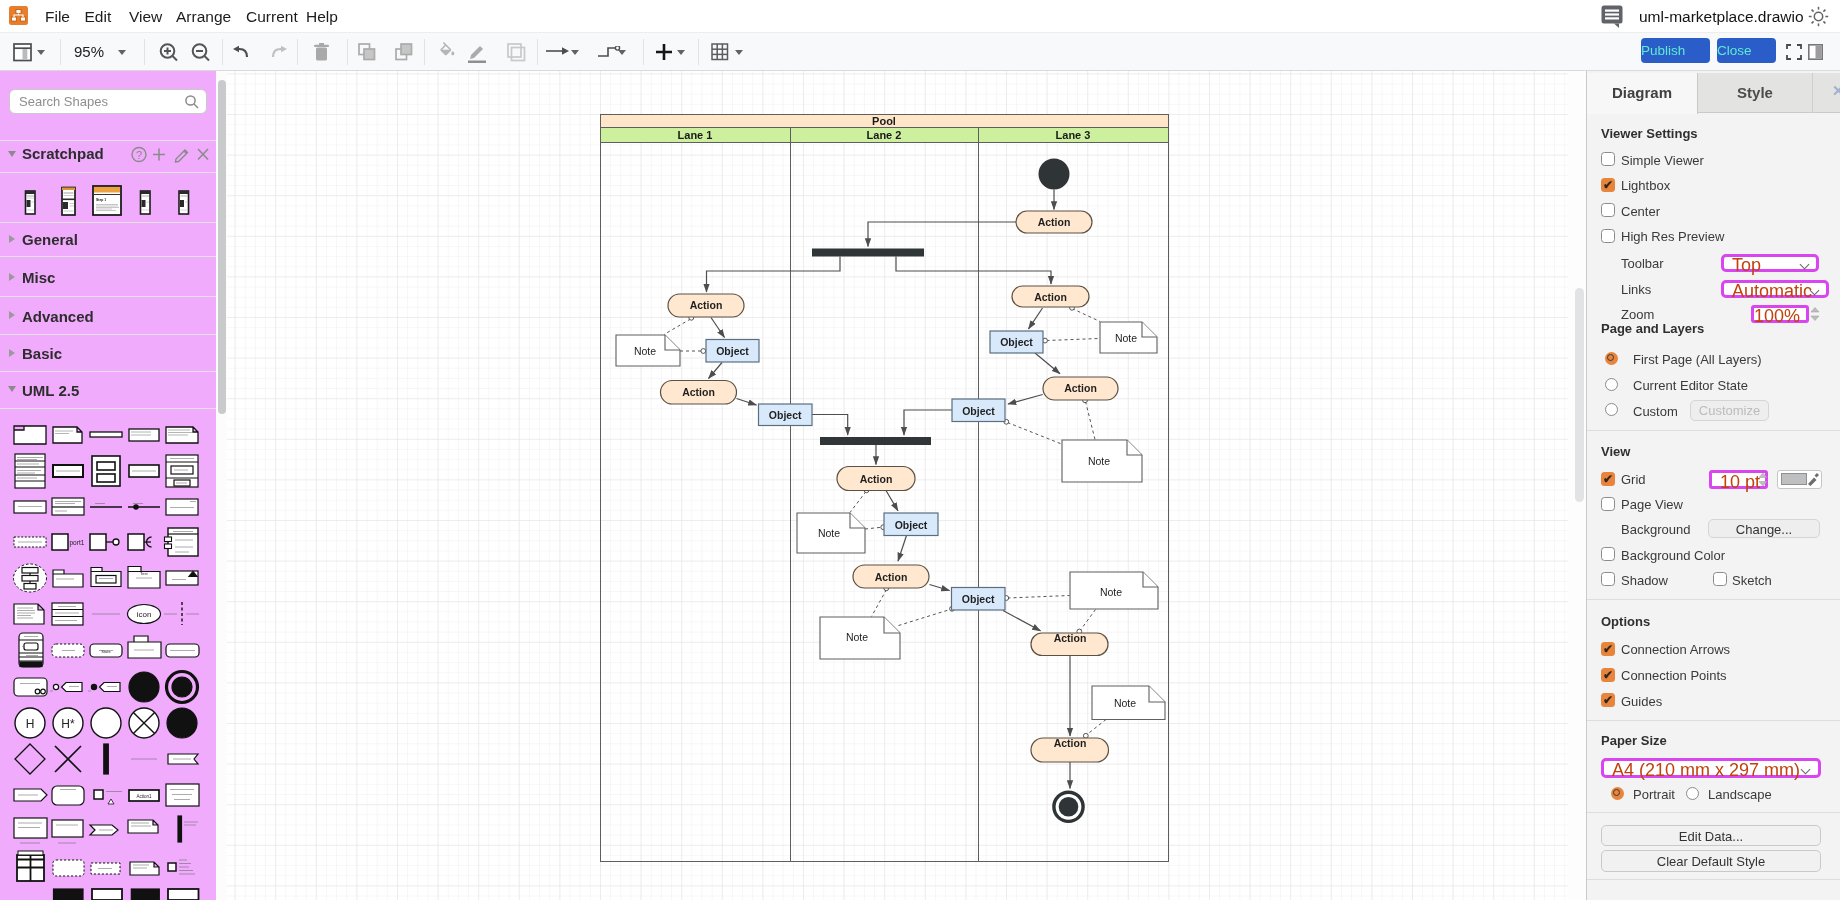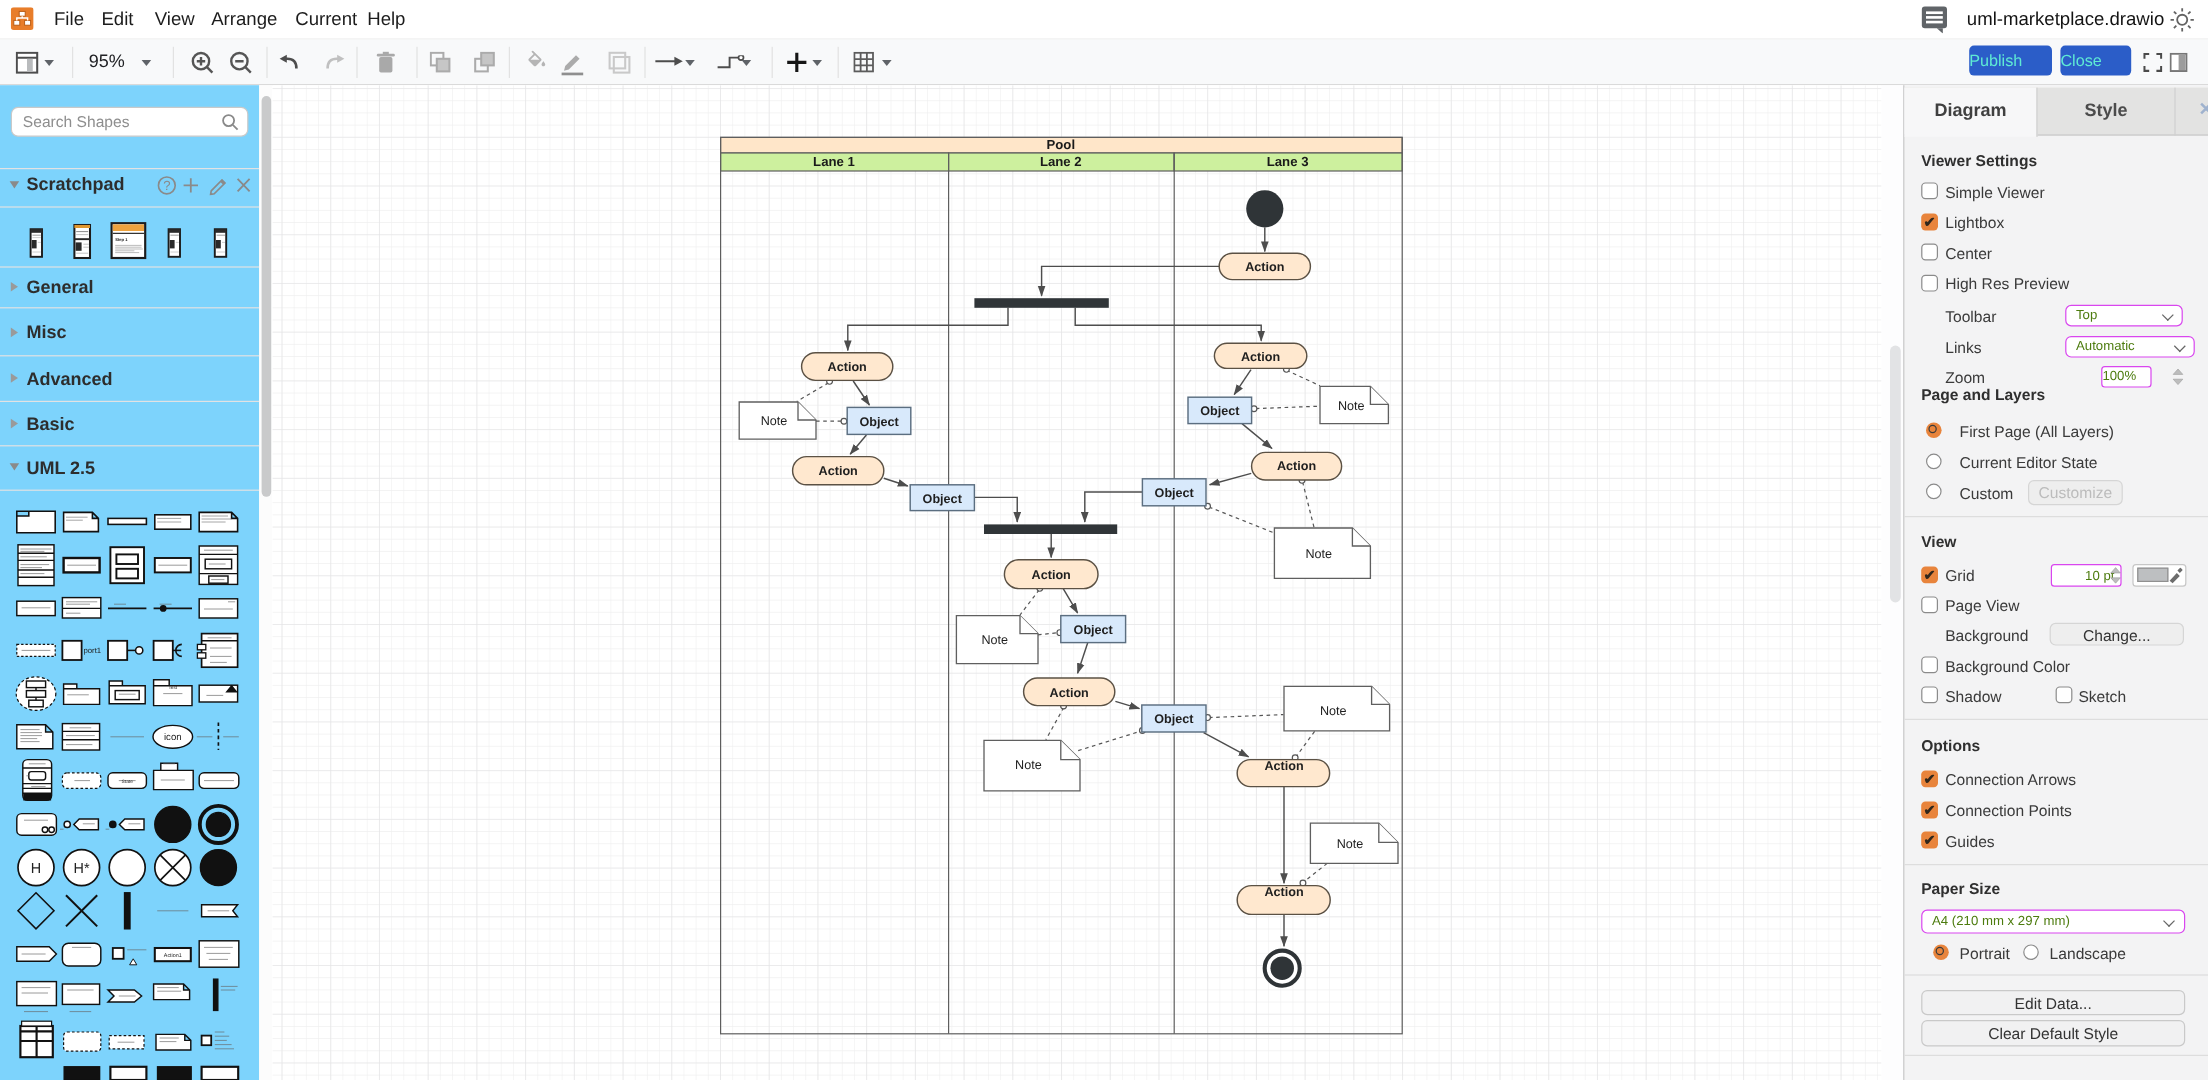--- a/index.html
+++ b/index.html
@@ -8,21 +8,21 @@
 #menubar { position:absolute; left:0; top:0; width:1840px; height:33px; background:#fff;
   border-bottom:1px solid #ededed; }
 .menuitem { position:absolute; top:0; height:33px; line-height:33px; font-size:15.5px; color:#1c1c1c; }
 #toolbar { position:absolute; left:0; top:33px; width:1840px; height:38px; background:#f8f9fa;
   border-bottom:1px solid #dadada; }
 .tsep { position:absolute; top:6px; width:1px; height:26px; background:#e2e2e2; }
 .caret { position:absolute; width:0; height:0; border-left:4.5px solid transparent;
   border-right:4.5px solid transparent; border-top:5px solid #5f6368; }
 .btn { position:absolute; top:5px; height:25px; background:#2b5dc8; color:#5eead4; font-size:13.5px;
   border-radius:4px; line-height:25px; }
-#sidebar { position:absolute; left:0; top:71px; width:216px; height:829px; background:#7dd3fc; }
+#sidebar { position:absolute; left:0; top:71px; width:216px; height:829px; background:#f0abfc; }
 .sdiv { position:absolute; left:0; width:216px; height:1px; background:#e2e2e3; }
 .sectitle { position:absolute; left:22px; font-size:15px; font-weight:bold; color:#2d2d2d; }
 .tri-r { position:absolute; width:0; height:0; border-top:4.5px solid transparent;
   border-bottom:4.5px solid transparent; border-left:6px solid #9a9a9a; }
 .tri-d { position:absolute; width:0; height:0; border-left:4.5px solid transparent;
   border-right:4.5px solid transparent; border-top:6px solid #8a8a8a; }
 #sbscroll { position:absolute; left:216px; top:71px; width:11px; height:829px; background:#fcfcfc; }
 #sbthumb { position:absolute; left:217.5px; top:80px; width:8px; height:334px; background:#c9cacb; border-radius:4px; }
 #canvas { position:absolute; left:227px; top:71px; width:1341px; height:829px; background:#ffffff; }
 #cscroll { position:absolute; left:1568px; top:71px; width:18px; height:829px; background:#fdfdfe; }
@@ -31,22 +31,22 @@
   border-left:1px solid #c9c9c9; }
 .rlabel { position:absolute; font-size:13px; color:#3a3a3a; }
 .rhead { position:absolute; font-size:13px; font-weight:bold; color:#2f2f2f; }
 .rdiv { position:absolute; left:0px; width:254px; height:1px; background:#dddddd; }
 .cb { position:absolute; width:14px; height:14px; border:1.5px solid #8b8b8b; border-radius:3.5px; background:#fff; }
 .cbc { position:absolute; width:14px; height:14px; border-radius:3.5px; background:#e8843c; color:#31271c;
   font-size:12px; font-weight:bold; text-align:center; line-height:14px; }
 .radio { position:absolute; width:13px; height:13px; border:1.5px solid #8b8b8b; border-radius:50%; background:#fff; }
 .radioc { position:absolute; width:13px; height:13px; border-radius:50%; background:#e8843c; }
 .radioc::after { content:''; position:absolute; left:2.2px; top:2.2px; width:5px; height:5px; border:1.8px solid #3a3a3a; border-radius:50%; background:#e8843c; }
-.rselect { position:absolute; background:#fff; border:1px solid #d946ef; border-radius:5px;
-  font-size:11px; color:#4d7c0f; }
+.rselect { position:absolute; background:#fff; border:3px solid #d946ef; border-radius:5px;
+  font-size:18px; color:#c2410c; }
 .rbtn { position:absolute; background:#eeeeee; border:1px solid #d5d5d5; border-radius:5px;
   font-size:13px; color:#333; text-align:center; }
 .chev { position:absolute; width:7px; height:7px; border-right:1.6px solid #666; border-bottom:1.6px solid #666;
   transform:rotate(45deg); }
 </style>
 </head>
 <body>
 <div id="menubar">
   <svg style="position:absolute;left:9px;top:6px" width="19" height="19" viewBox="0 0 19 19">
     <rect x="0" y="0" width="19" height="19" rx="2.5" fill="#e87d2a"></rect>
@@ -604,21 +604,21 @@
     <div class="rlabel" style="left:34px;top:107px">Lightbox</div>
   <div class="cb" style="left:14px;top:132px"></div>
     <div class="rlabel" style="left:34px;top:132.5px">Center</div>
   <div class="cb" style="left:14px;top:157.5px"></div>
     <div class="rlabel" style="left:34px;top:158px">High Res Preview</div>
   <div class="rlabel" style="left:34px;top:185px">Toolbar</div>
   <div class="rselect" style="left:134px;top:183px;width:98px;height:18px;line-height:17px;padding-left:8px">Top<span class="chev" style="right:8px;top:4px"></span></div>
   <div class="rlabel" style="left:34px;top:210.5px">Links</div>
   <div class="rselect" style="left:134px;top:208.5px;width:108px;height:18px;line-height:17px;padding-left:8px">Automatic<span class="chev" style="right:8px;top:4px"></span></div>
   <div class="rlabel" style="left:34px;top:236px">Zoom</div>
-  <div class="rselect" style="left:164px;top:233.5px;width:42px;height:18px;line-height:17px;border-radius:3px;text-align:right;padding-right:20px">100%</div>
+  <div class="rselect" style="left:164px;top:233.5px;width:58px;height:18px;line-height:17px;border-radius:3px;text-align:right;padding-right:20px">100%</div>
   <svg style="position:absolute;left:223px;top:233.5px" width="10" height="18" viewBox="0 0 10 18">
     <path d="M1,7 L5,2.5 L9,7 Z" fill="#bdbdbd" stroke="#9a9a9a" stroke-width="0.5"></path>
     <path d="M1,11 L5,15.5 L9,11 Z" fill="#bdbdbd" stroke="#9a9a9a" stroke-width="0.5"></path>
   </svg>
   <div class="rhead" style="left:14px;top:249.5px">Page and Layers</div>
   <div class="radioc" style="left:18px;top:280.5px"></div>
     <div class="rlabel" style="left:46px;top:281px">First Page (All Layers)</div>
   <div class="radio" style="left:18px;top:306.5px"></div>
     <div class="rlabel" style="left:46px;top:307px">Current Editor State</div>
   <div class="radio" style="left:18px;top:332px"></div>

